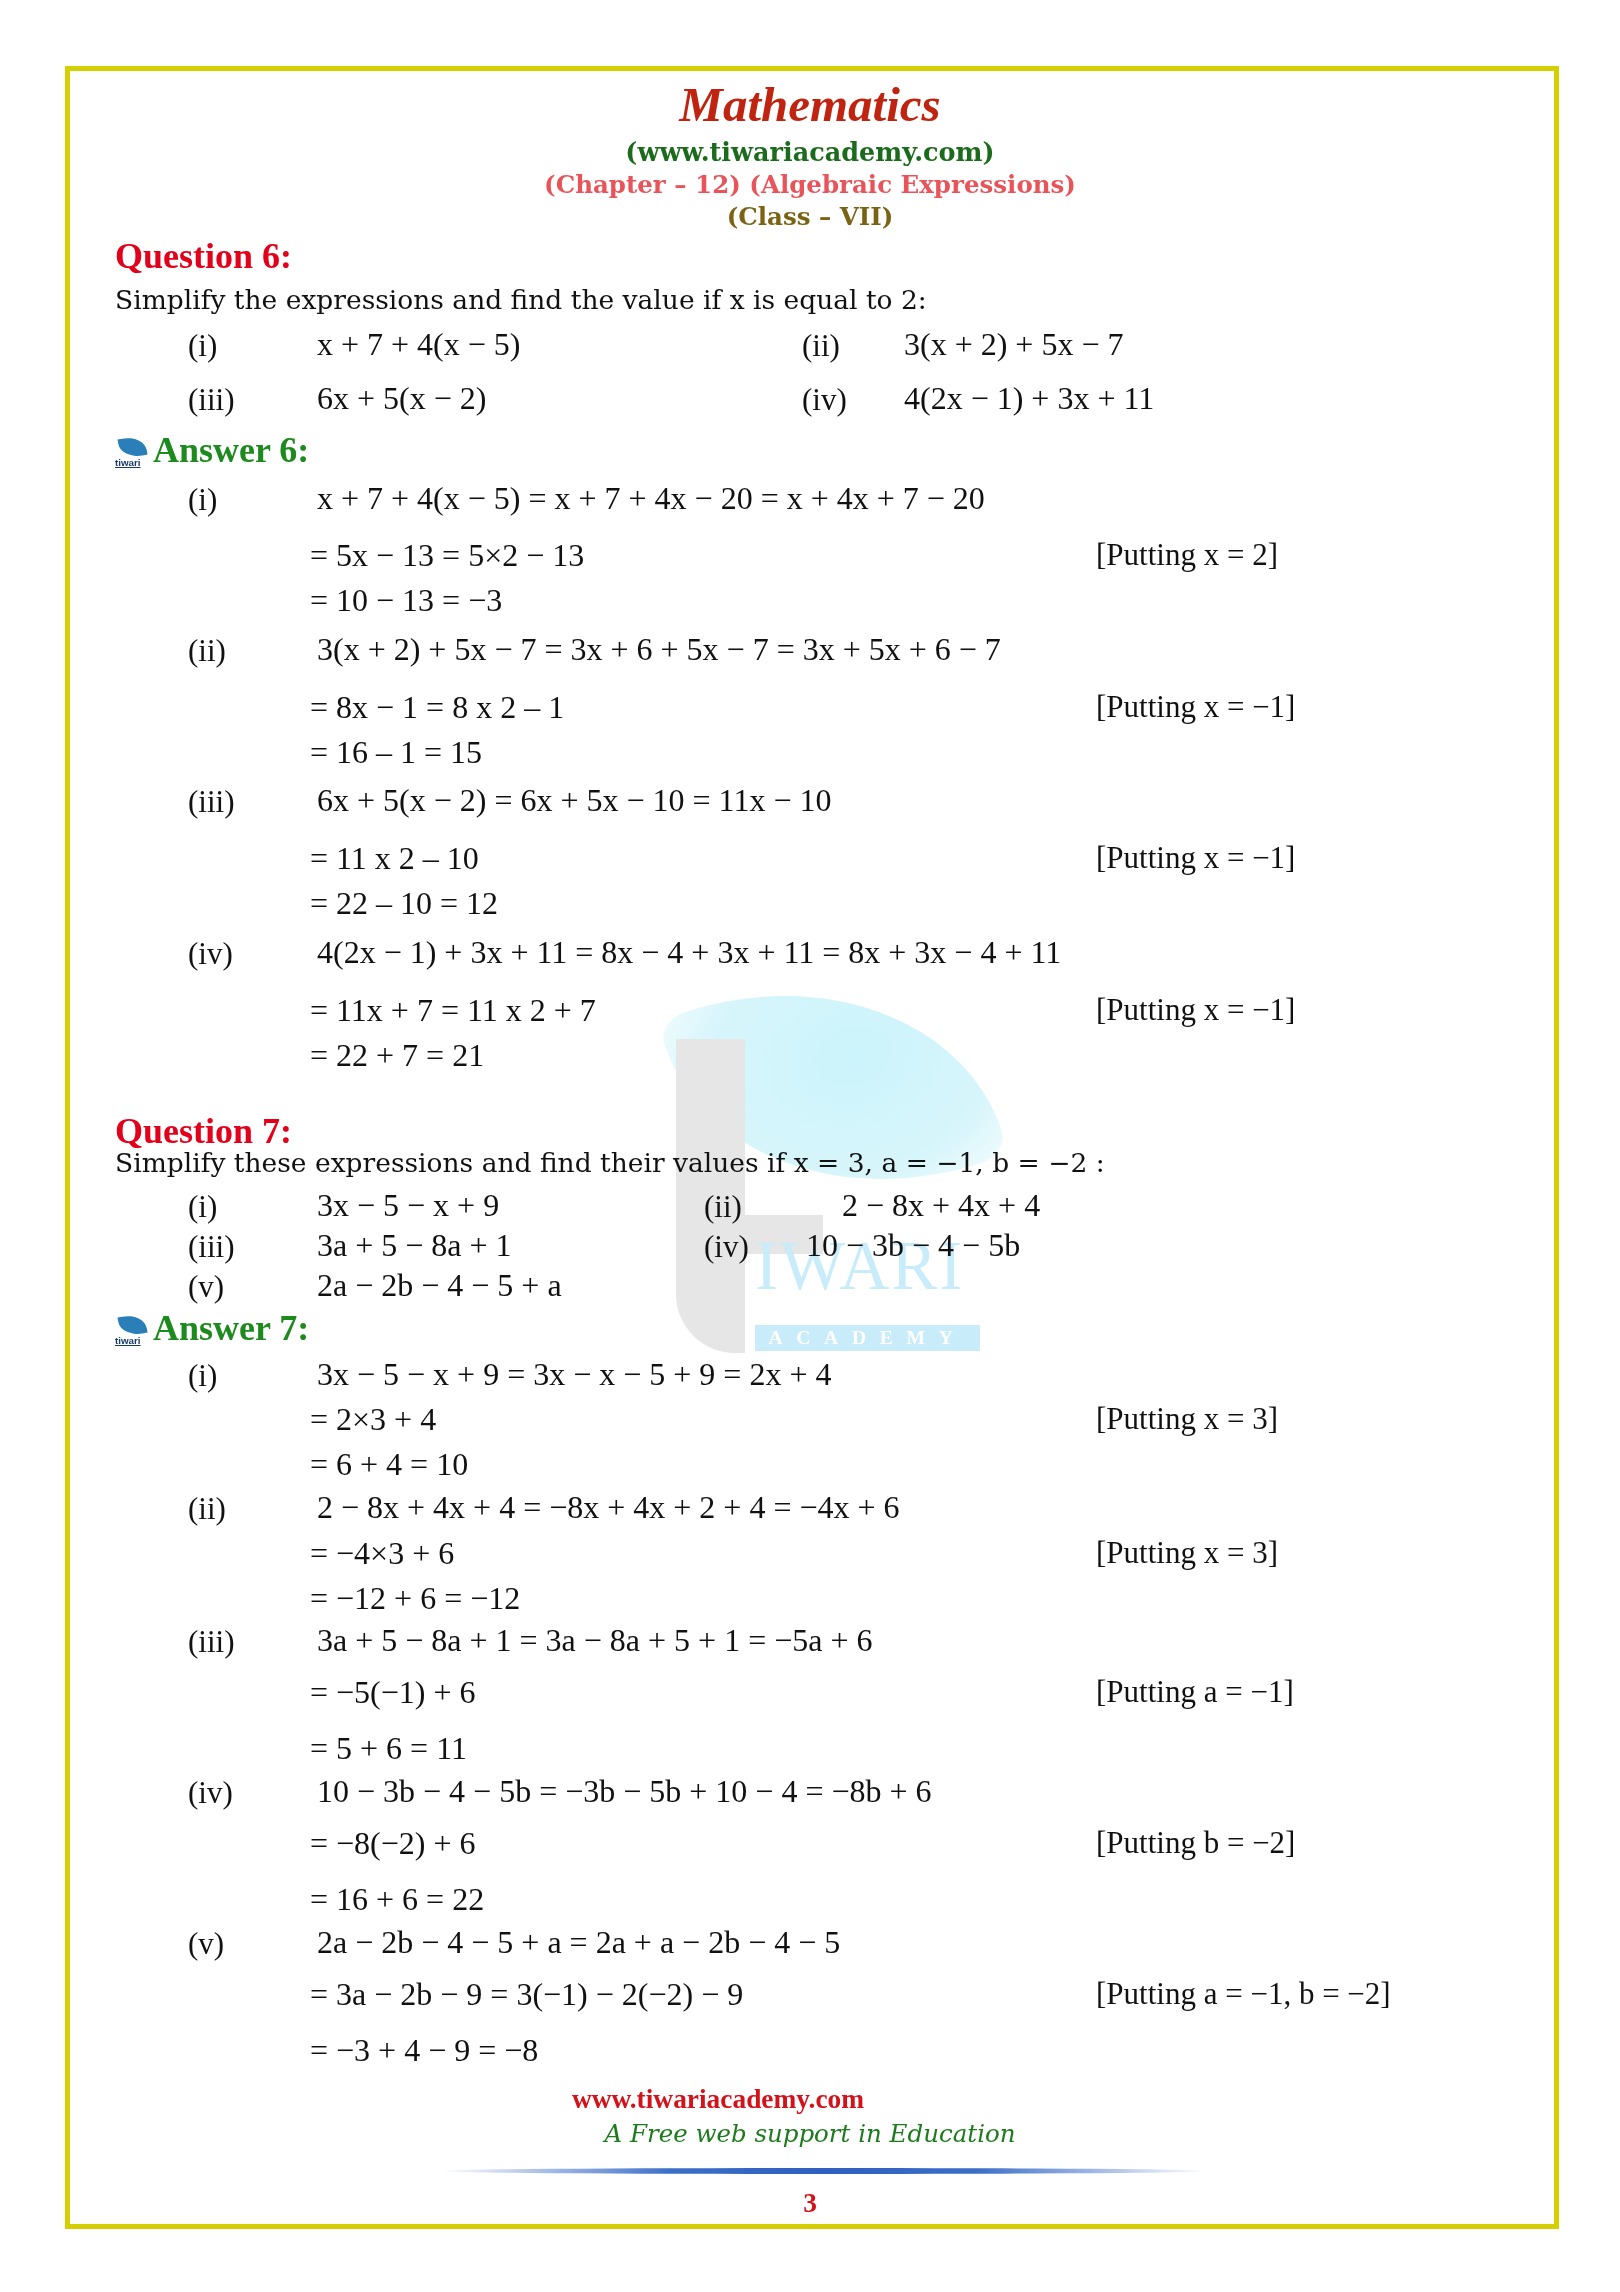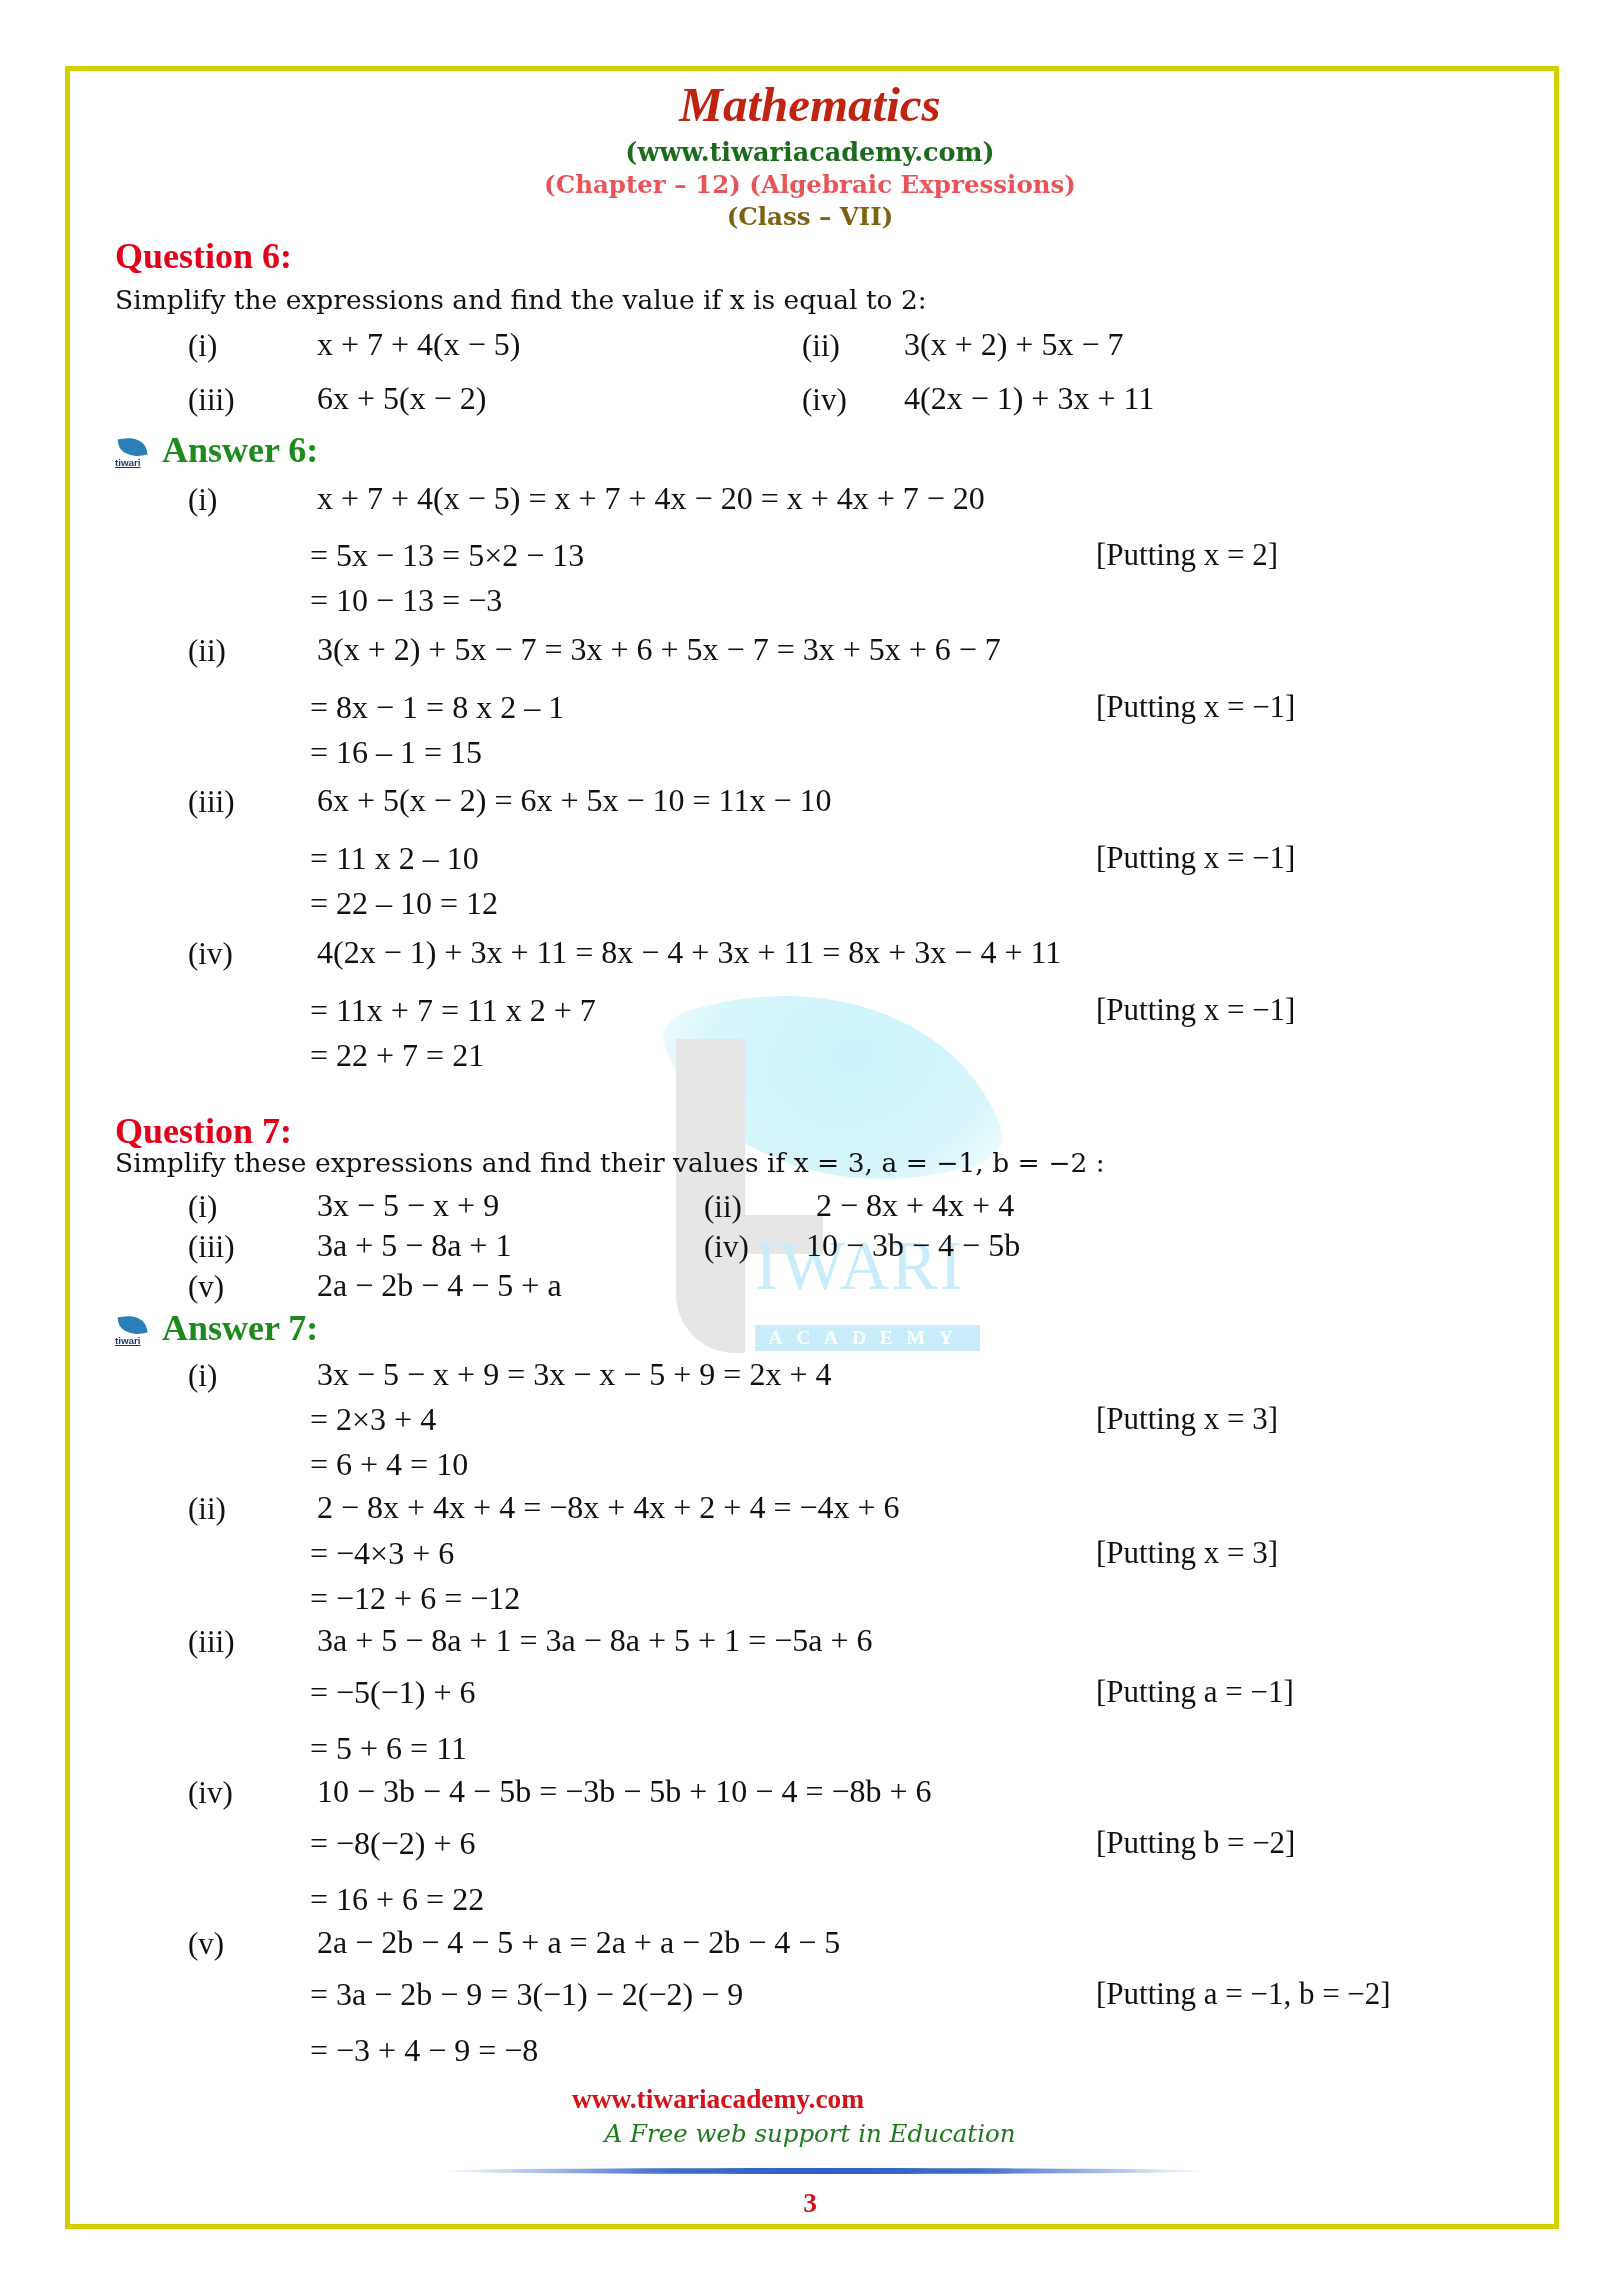--- a/index.html
+++ b/index.html
@@ -16,21 +16,21 @@
   .chapter { left:0; width:1620px; top:170px; text-align:center; font-size:24.5px;
              font-weight:bold; color:#e8545a; font-family:"DejaVu Serif", serif; }
   .cls { left:0; width:1620px; top:202px; text-align:center; font-size:24.5px;
          font-weight:bold; color:#7a6414; font-family:"DejaVu Serif", serif; }
   .qhead { font-size:36px; font-weight:bold; color:#e3001b; }
   .ahead { font-size:36px; font-weight:bold; color:#1d8a1d; }
   .prompt { font-size:29px; font-family:"DejaVu Serif", serif; font-size:26.5px; }
   .lbl { font-size:31px; }
   .math { font-size:32px; }
   .put { font-size:31px; }
-  .icon-tw { width:33px; height:33px; display:inline-block; position:relative; vertical-align:middle; margin-right:14px; }
+  .icon-tw { width:33px; height:33px; display:inline-block; position:relative; vertical-align:middle; margin-right:5px; }
   .icon-tw .leaf { position:absolute; left:3.9px; top:0; width:27.4px; height:19.6px;
       background:#2a7fb8; border-radius:0 80% 0 80%; transform:rotate(-10deg); }
   .icon-tw .word { position:absolute; left:0; top:19.6px; font-size:9.8px; color:#1a3a6a;
       font-family:"Liberation Sans", sans-serif; text-decoration:underline; }
   .wm-leaf { position:absolute; left:686px; top:970px; width:294px; height:235px;
       background:radial-gradient(ellipse at 60% 40%, #c9f3fb 0%, #d5f5fb 60%, rgba(215,245,251,0) 100%);
       border-radius:10% 90% 10% 90%; transform:rotate(-18deg); opacity:.95; }
   .wm-t { position:absolute; left:676px; top:1039px; width:69px; height:314px;
       background:#e6e6e6; border-radius:0 0 0 59px; }
   .wm-t2 { position:absolute; left:676px; top:1215px; width:147px; height:39px; background:#e6e6e6; }
@@ -102,21 +102,21 @@
 <div class="abs math" style="left:317px;top:934px;">4(2x − 1) + 3x + 11  =  8x − 4 + 3x + 11  =  8x + 3x − 4 + 11</div>
 <div class="abs math" style="left:310px;top:992px;">= 11x + 7  = 11 x 2 + 7</div>
 <div class="abs put" style="left:1096px;top:992px;">[Putting  x = −1]</div>
 <div class="abs math" style="left:310px;top:1037px;">= 22 + 7 = 21</div>
 
 <div class="abs qhead" style="left:115px;top:1098px;margin-top:12px;">Question 7:</div>
 <div class="abs prompt" style="left:115px;top:1147px;">Simplify these expressions and find their values if  x = 3, a = −1, b = −2 :</div>
 <div class="abs lbl" style="left:188px;top:1189px;">(i)</div>
 <div class="abs math" style="left:317px;top:1187px;">3x − 5 − x + 9</div>
 <div class="abs lbl" style="left:704px;top:1189px;">(ii)</div>
-<div class="abs math" style="left:816px;top:1187px;text-align:center;">2 − 8x + 4x + 4</div>
+<div class="abs math" style="left:842px;top:1187px;text-align:center;">2 − 8x + 4x + 4</div>
 <div class="abs lbl" style="left:188px;top:1229px;">(iii)</div>
 <div class="abs math" style="left:317px;top:1227px;">3a + 5 − 8a + 1</div>
 <div class="abs lbl" style="left:704px;top:1229px;">(iv)</div>
 <div class="abs math" style="left:806px;top:1227px;">10 − 3b − 4 − 5b</div>
 <div class="abs lbl" style="left:188px;top:1269px;">(v)</div>
 <div class="abs math" style="left:317px;top:1267px;">2a − 2b − 4 − 5 + a</div>
 
 <div class="abs ahead" style="left:115px;top:1307px;">
   <span class="icon-tw"><span class="leaf"></span><span class="word">tiwari</span></span><span>Answer 7:</span>
 </div>

